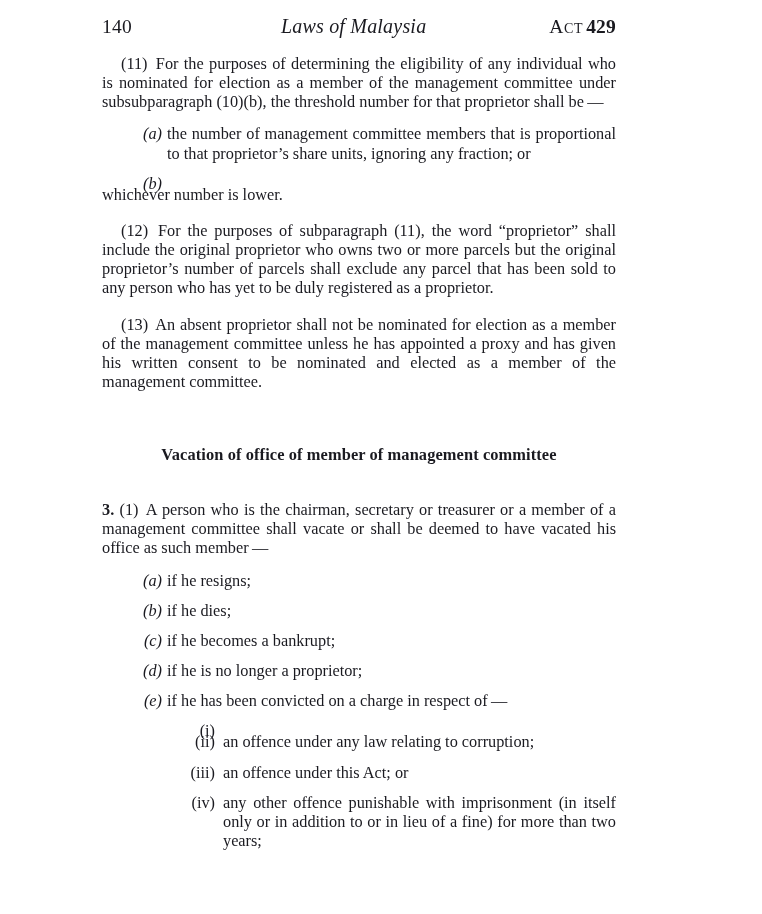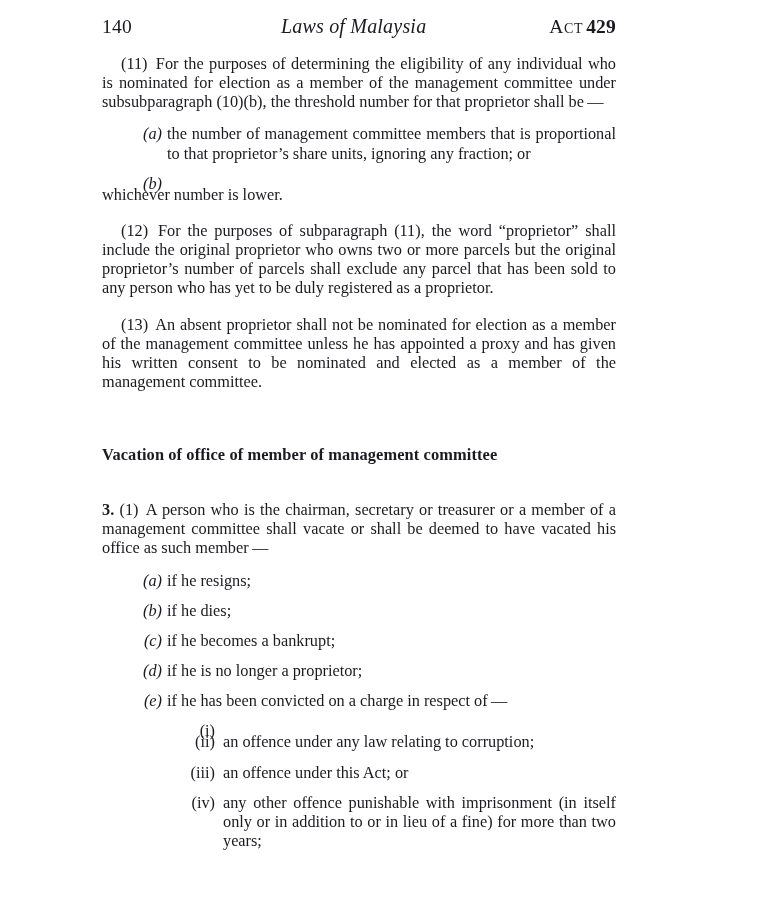--- a/index.html
+++ b/index.html
@@ -121,21 +121,21 @@
     font-style: normal;
   }
   .item .text { display: block; }
   .item:last-child .text { text-align: left; }
 
   
   .section-heading {
     font-weight: bold;
     font-size: 16.4px;
     letter-spacing: 0.1px;
-    text-align: left;
+    text-align: center;
   }
   .sec-no { font-weight: bold; }
 </style>
 </head>
 <body>
 
 <div class="page">
 
   <div class="running-head">
     <span class="folio">140</span>

